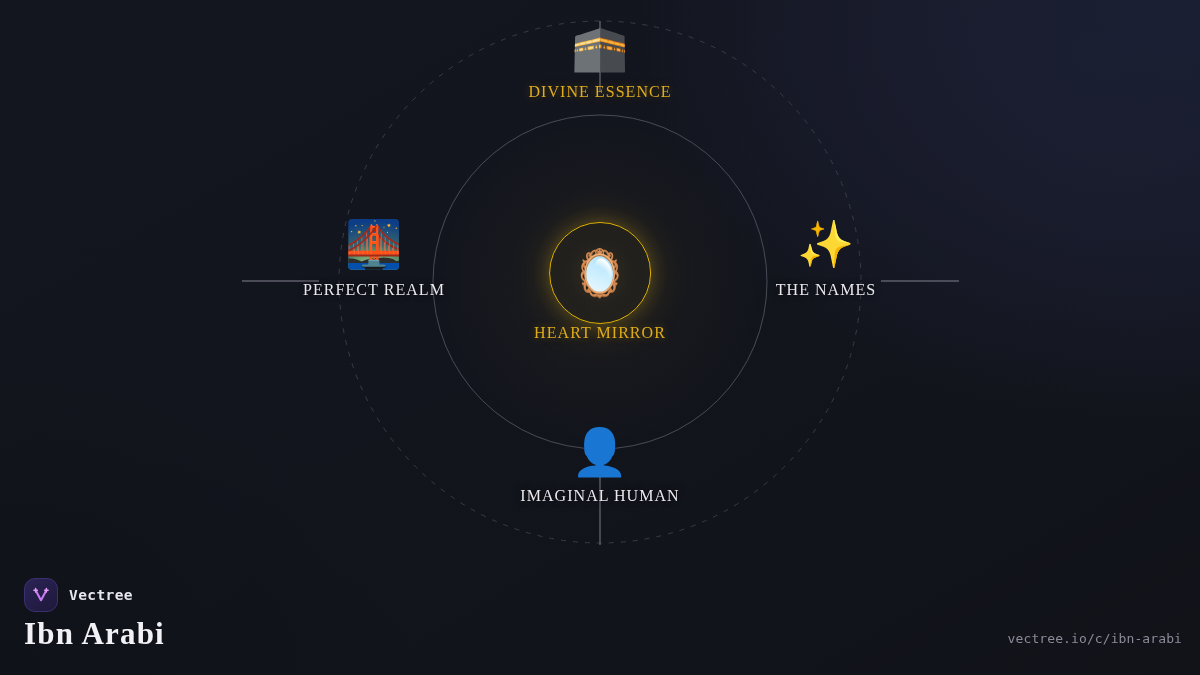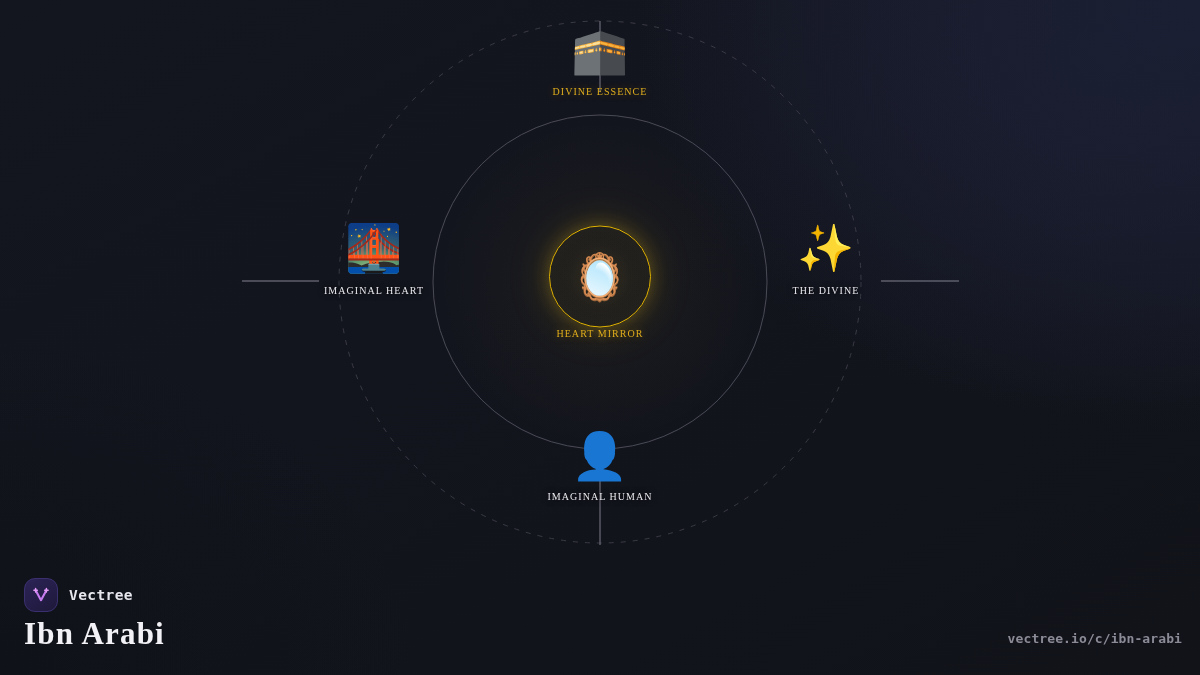--- a/index.html
+++ b/index.html
@@ -38,21 +38,21 @@
     z-index:6;
   }
   .node-emoji {
     font-family:"DejaVu Sans", sans-serif;
     line-height:1;
     display:block;
     text-align:center;
   }
   .node-label {
     font-family:"Liberation Serif", serif;
-    font-size:10px;
+    font-size:16px;
     letter-spacing:1.05px;
     white-space:nowrap;
     text-align:center;
   }
   .label-light { color:#e9e9ee; text-shadow:0 0 6px rgba(0,0,0,.8); }
   .label-gold  { color:#e0ad1d; text-shadow:0 0 8px rgba(214,164,24,.35); }
 
   
   #node-divine-essence  { left:600px; top:62px; }
   #node-divine-essence .node-emoji { font-size:46px; margin-bottom:13px; }
@@ -133,21 +133,20 @@
     color:#f2f2f6;
     letter-spacing:1.2px;
   }
   #footer-url {
     position:absolute;
     right:18px; bottom:29px;
     font-family:"DejaVu Sans Mono", monospace;
     font-size:13px;
     color:#8b8b97;
     letter-spacing:.1px;
-    font-weight:bold;
   }
 </style>
 </head>
 <body>
 
 <div id="stage">
 
   <div id="diagram">
 
     <svg width="1200" height="560">
@@ -167,26 +166,26 @@
 
     <div id="hub-glow"></div>
 
     <div class="node" id="node-divine-essence">
       <span class="node-emoji">🕋</span>
       <span class="node-label label-gold">DIVINE ESSENCE</span>
     </div>
 
     <div class="node" id="node-imaginal-realm">
       <span class="node-emoji">🌉</span>
-      <span class="node-label label-light">IMAGINAL HEART</span>
+      <span class="node-label label-light">PERFECT REALM</span>
     </div>
 
     <div class="node" id="node-the-names">
       <span class="node-emoji">✨</span>
-      <span class="node-label label-light">THE DIVINE</span>
+      <span class="node-label label-light">THE NAMES</span>
     </div>
 
     <div class="node" id="node-perfect-human">
       <span class="node-emoji">👤</span>
       <span class="node-label label-light">IMAGINAL HUMAN</span>
     </div>
 
     <div class="node" id="node-heart-mirror">
       <div class="hub-ring">
         <span class="node-emoji">🪞</span>

